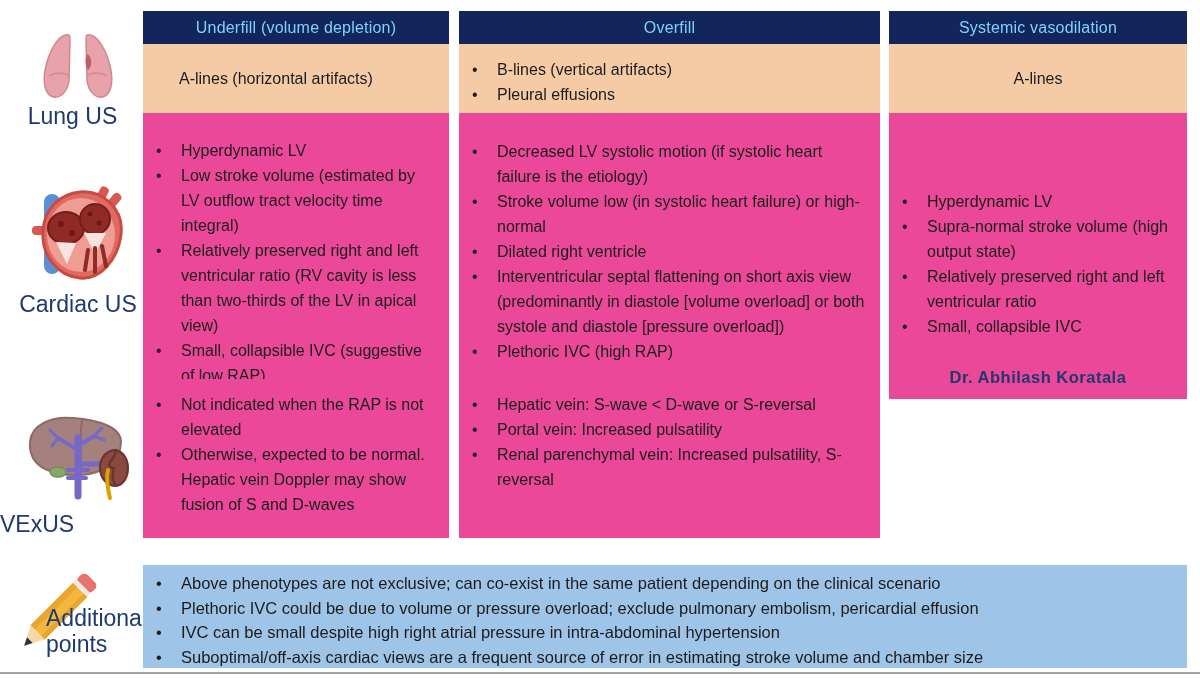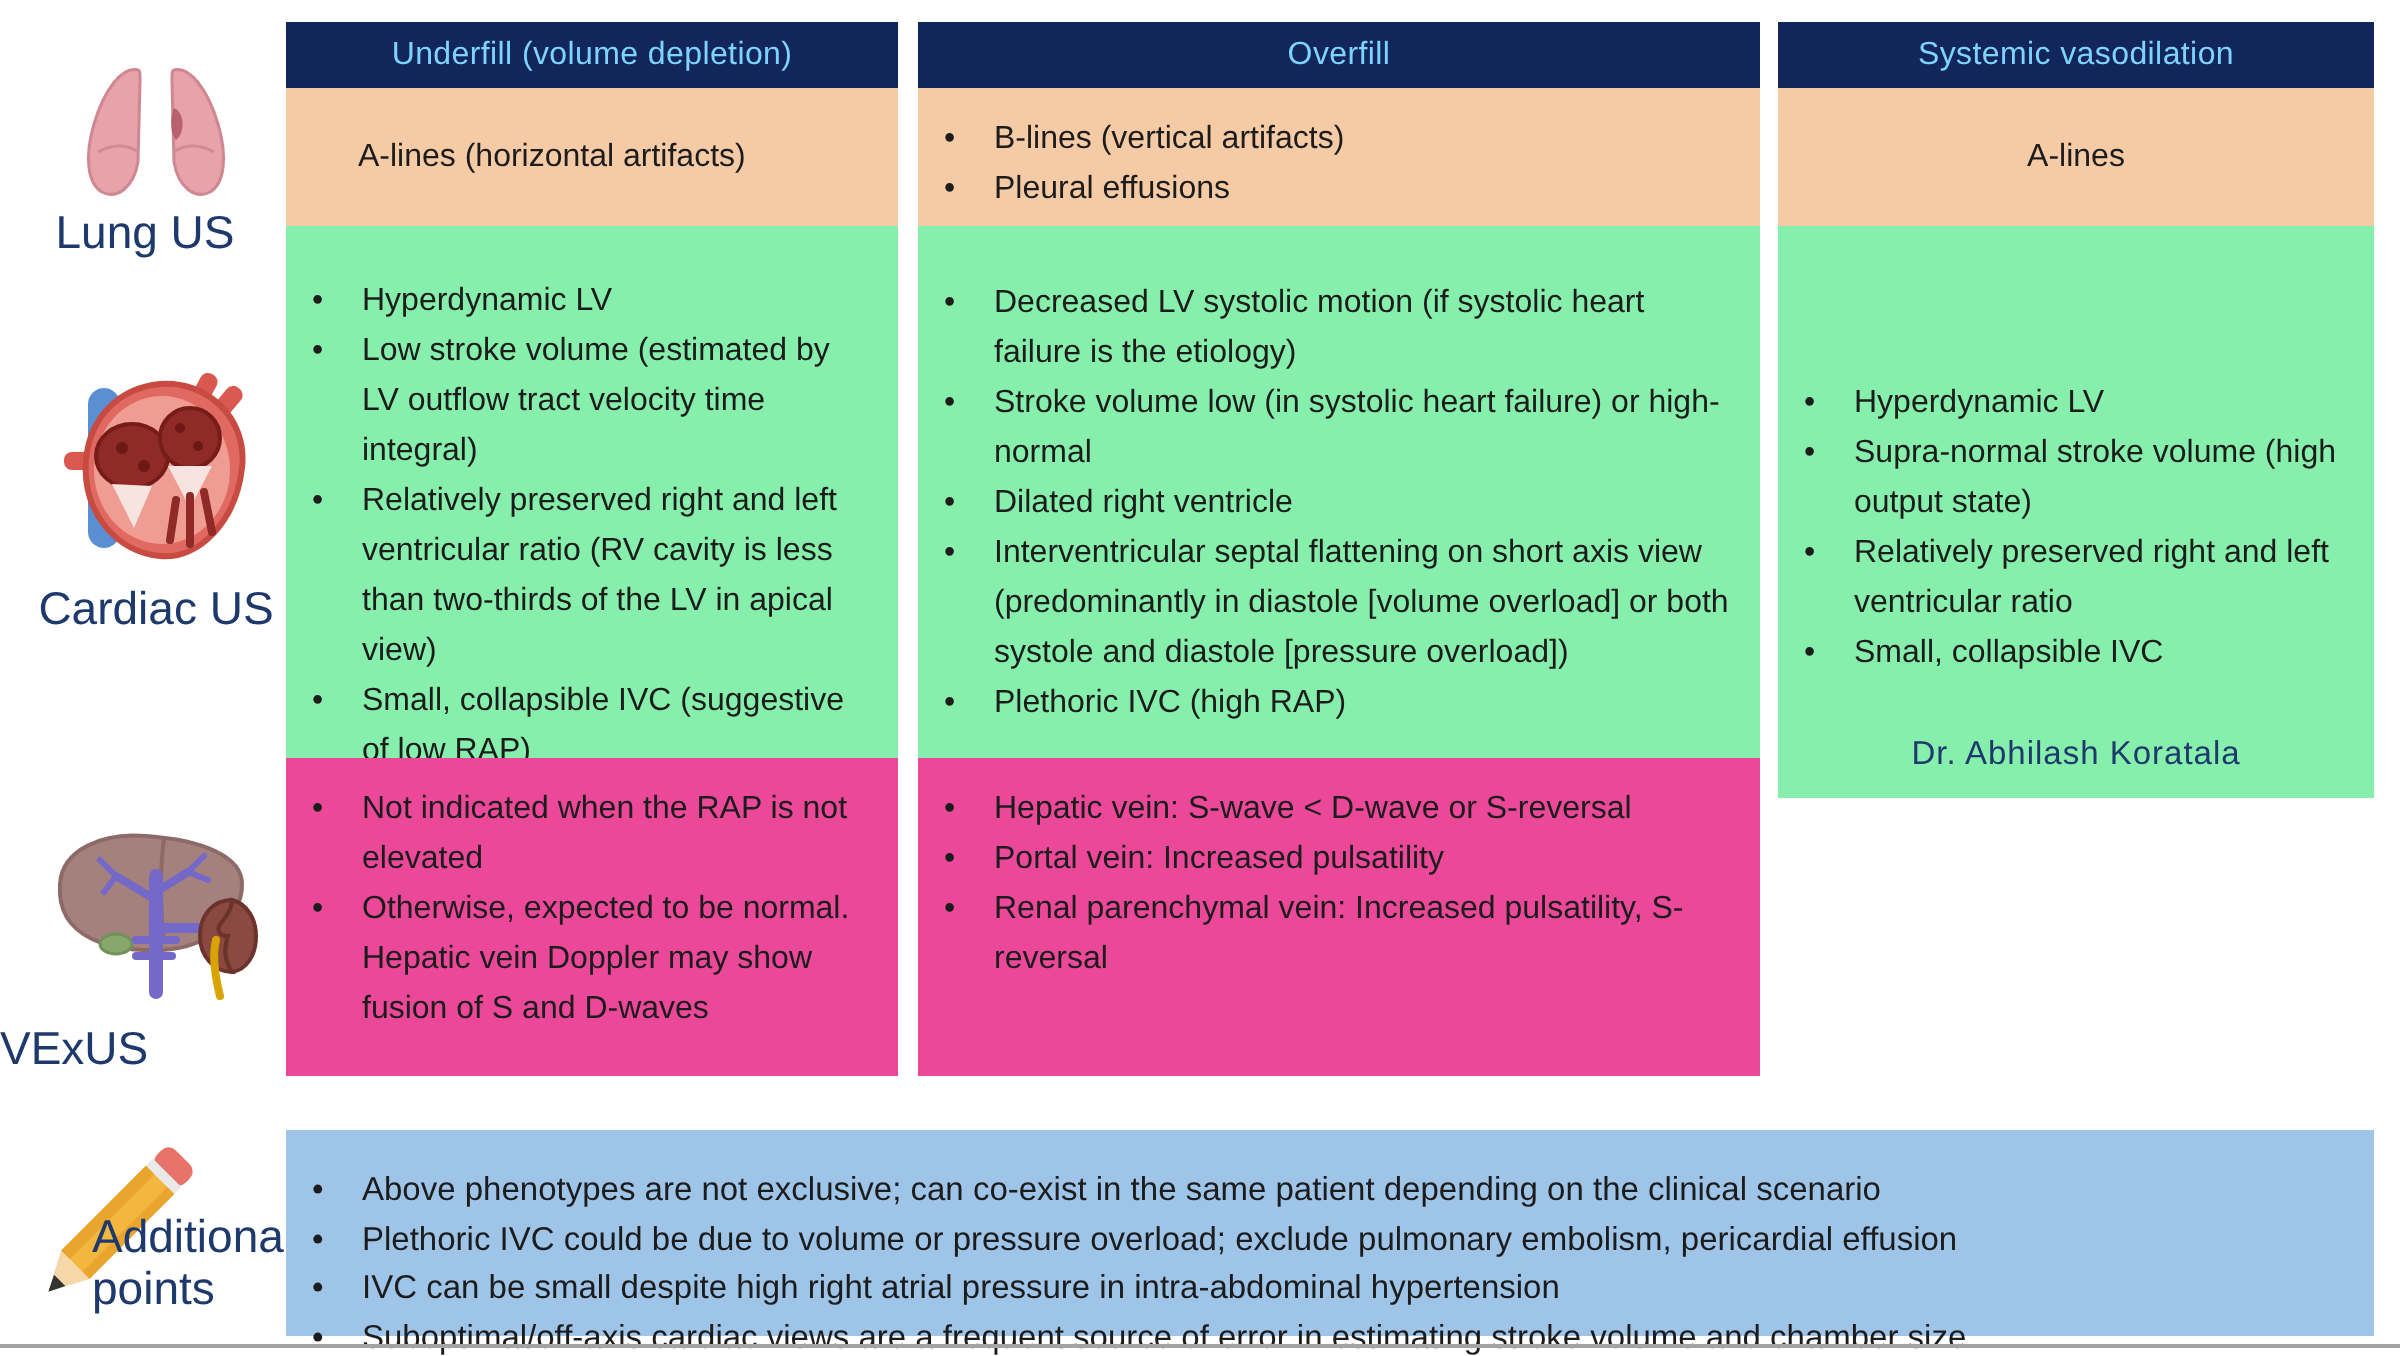--- a/index.html
+++ b/index.html
@@ -12,41 +12,41 @@
     position:absolute;top:11px;height:33px;background:#12265b;color:#7dd3fc;
     display:flex;align-items:center;justify-content:center;
     font-size:16px;font-weight:500;letter-spacing:.2px;
   }
   .c1{left:143px;width:306px}
   .c2{left:459px;width:421px}
   .c3{left:889px;width:298px}
   
   .cell{position:absolute;color:#1c1c1c;font-size:16px;line-height:25px;box-sizing:border-box;}
   .r1{top:44px;height:69px;background:#f5cba6}
-  .r2{top:113px;height:286px;background:#86efac}
+  .r2{top:113px;height:286px;background:#ec4899}
   .r3{top:379px;height:159px;background:#ec4899}
   .notes-row{
     position:absolute;top:565px;left:143px;width:1044px;height:103px;background:#9ec4e8;
-    box-sizing:border-box;padding-top:18px;color:#1c1c1c;font-size:16.5px;line-height:24.5px;
+    box-sizing:border-box;padding-top:6px;color:#1c1c1c;font-size:16.5px;line-height:24.5px;
   }
   
   ul.bullets{list-style:none;margin:0;padding:0}
   .bullets li{position:relative;padding-left:38px;padding-right:12px}
   .bullets li::before{content:"\2022";position:absolute;left:13px;top:0}
   .pad-sm{padding-top:13px}
   .pad-card1{padding-top:25px}
   .pad-card2{padding-top:26px}
   .pad-card3{padding-top:76px}
   
   .flex-center{display:flex;align-items:center}
   .flex-center.h-center{justify-content:center}
   .lung-left-text{padding-left:36px}
   .credit{
     position:absolute;left:0;right:0;bottom:9px;text-align:center;
-    font-weight:normal;color:#1e3a6d;font-size:16.5px;letter-spacing:.5px;
+    font-weight:bold;color:#1e3a6d;font-size:16.5px;letter-spacing:.5px;
   }
   
   .side-label{position:absolute;color:#1e3a6d;font-size:23px}
   .lbl-lung{left:0;width:145px;top:103px;text-align:center}
   .lbl-card{left:0;width:156px;top:291px;text-align:center}
   .lbl-vexus{left:0;width:152px;top:511px;}
   .lbl-add{left:46px;width:100px;top:605px;line-height:26px}
   .side-icon{position:absolute;display:block}
   .icon-lungs{left:36px;top:32px}
   .icon-heart{left:28px;top:186px}

